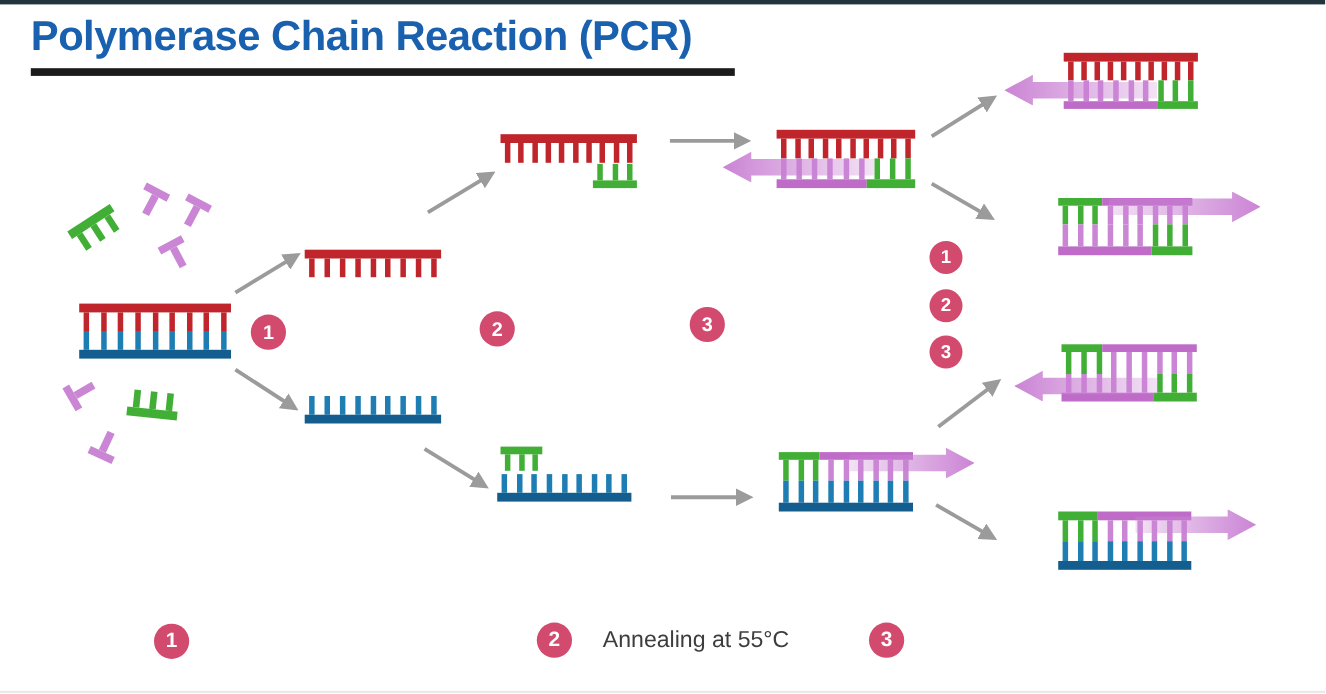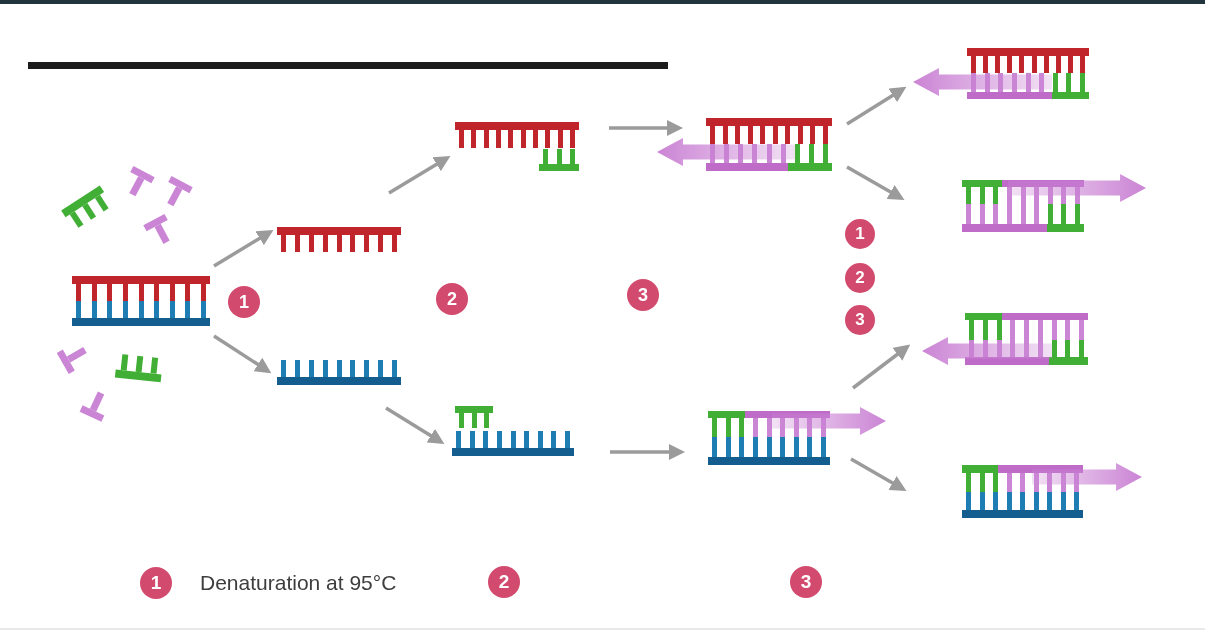--- a/index.html
+++ b/index.html
@@ -33,20 +33,21 @@
     position:static;width:32px;height:32px;border-radius:50%;background:var(--badge);color:#fff;
     display:flex;align-items:center;justify-content:center;font-weight:bold;font-size:19px;flex:0 0 32px;
   }
   .legend-label{font-size:21px;color:#3d3d3d;white-space:nowrap;}
 </style>
 </head>
 <body>
 
 <div id="canvas">
   <div class="top-border"></div>
+  <h1 class="title">Polymerase Chain Reaction (PCR)</h1>
   <div class="title-underline"></div>
 
   <svg id="arrows" xmlns="http://www.w3.org/2000/svg">
     <defs>
       <marker id="ah" viewBox="0 0 10 10" refX="7.5" refY="5" markerWidth="4.6" markerHeight="4.6" orient="auto-start-reverse">
         <path d="M0,0 L10,5 L0,10 z" id="ah-path" fill="#9b9b9b"></path>
       </marker>
     </defs>
   <line x1="214" y1="266" x2="270" y2="232" stroke="#9b9b9b" stroke-width="3.5" marker-end="url(#ah)"></line>
       <line x1="214" y1="336" x2="268" y2="371" stroke="#9b9b9b" stroke-width="3.5" marker-end="url(#ah)"></line>
@@ -401,24 +402,24 @@
       <div class="badge" style="left: 436px; top: 283px; width: 32px; height: 32px; font-size: 18px;">2</div>
       <div class="badge" style="left: 627px; top: 279px; width: 32px; height: 32px; font-size: 18px;">3</div>
       <div class="badge" style="left: 845px; top: 219px; width: 30px; height: 30px; font-size: 17px;">1</div>
       <div class="badge" style="left: 845px; top: 263px; width: 30px; height: 30px; font-size: 17px;">2</div>
       <div class="badge" style="left: 845px; top: 305px; width: 30px; height: 30px; font-size: 17px;">3</div>
     </div>
 
   <div class="legend">
     <div class="legend-item" style="left: 140px; top: 566px;">
       <div class="legend-badge">1</div>
-      <span class="legend-label">Denaturation at 95°C</span>
     </div>
     <div class="legend-item" style="left: 488px; top: 565px;">
       <div class="legend-badge">2</div>
+      <span class="legend-label">Annealing at 55°C</span>
     </div>
     <div class="legend-item" style="left: 790px; top: 565px;">
       <div class="legend-badge">3</div>
     </div>
   </div>
 
   <div class="bottom-line"></div>
 </div>
 
 </body></html>

